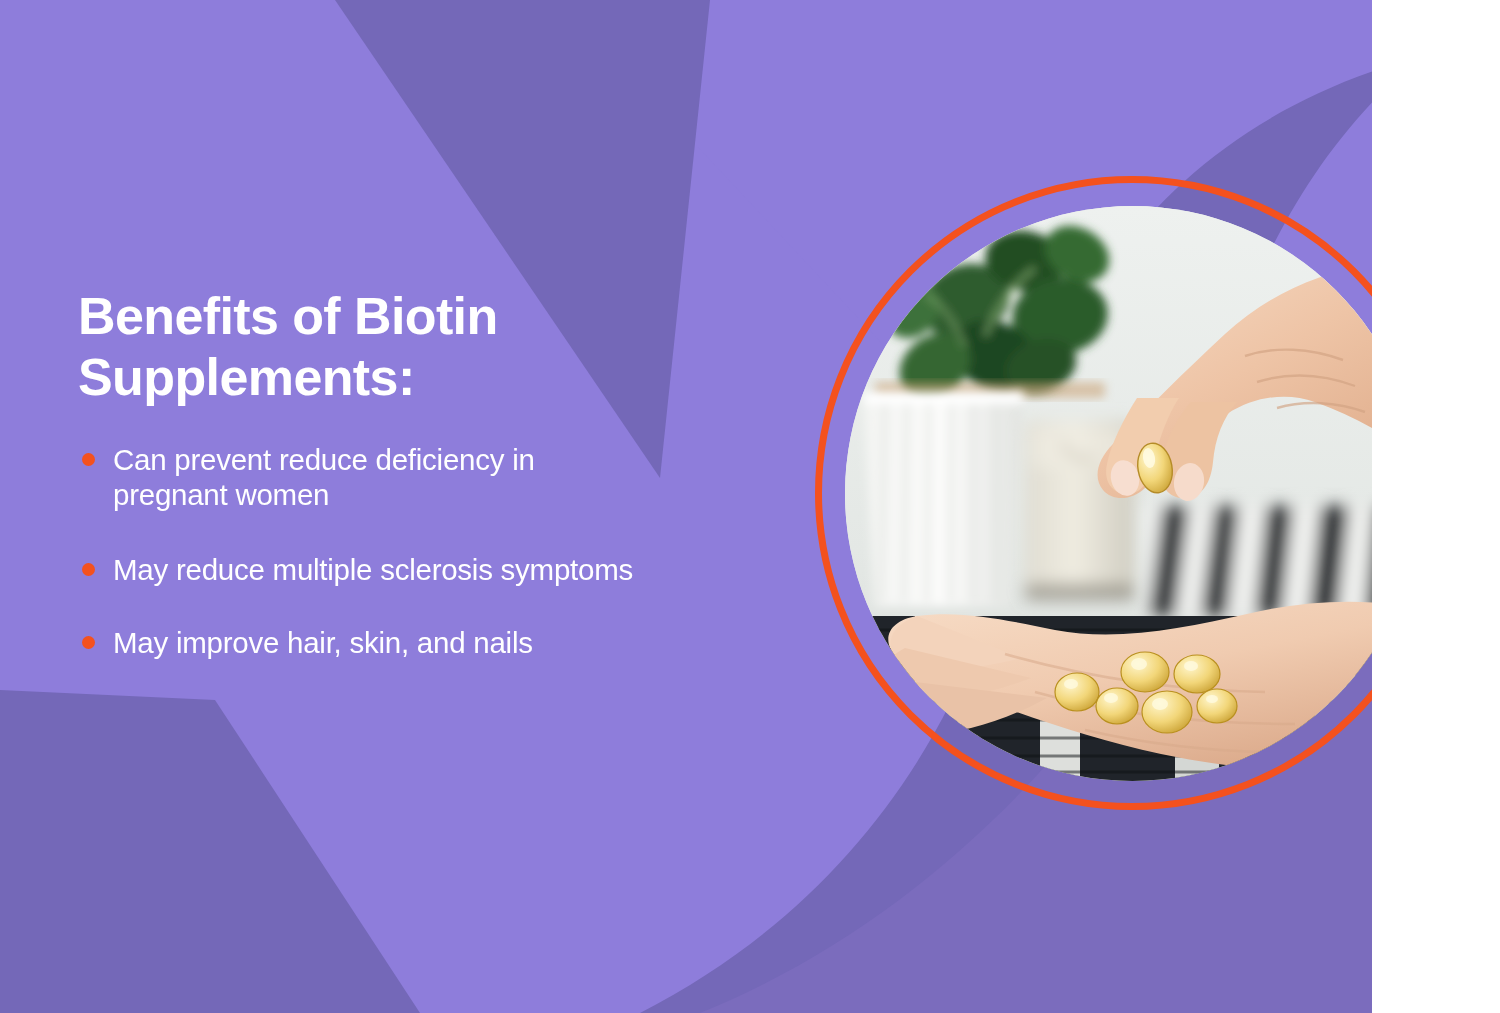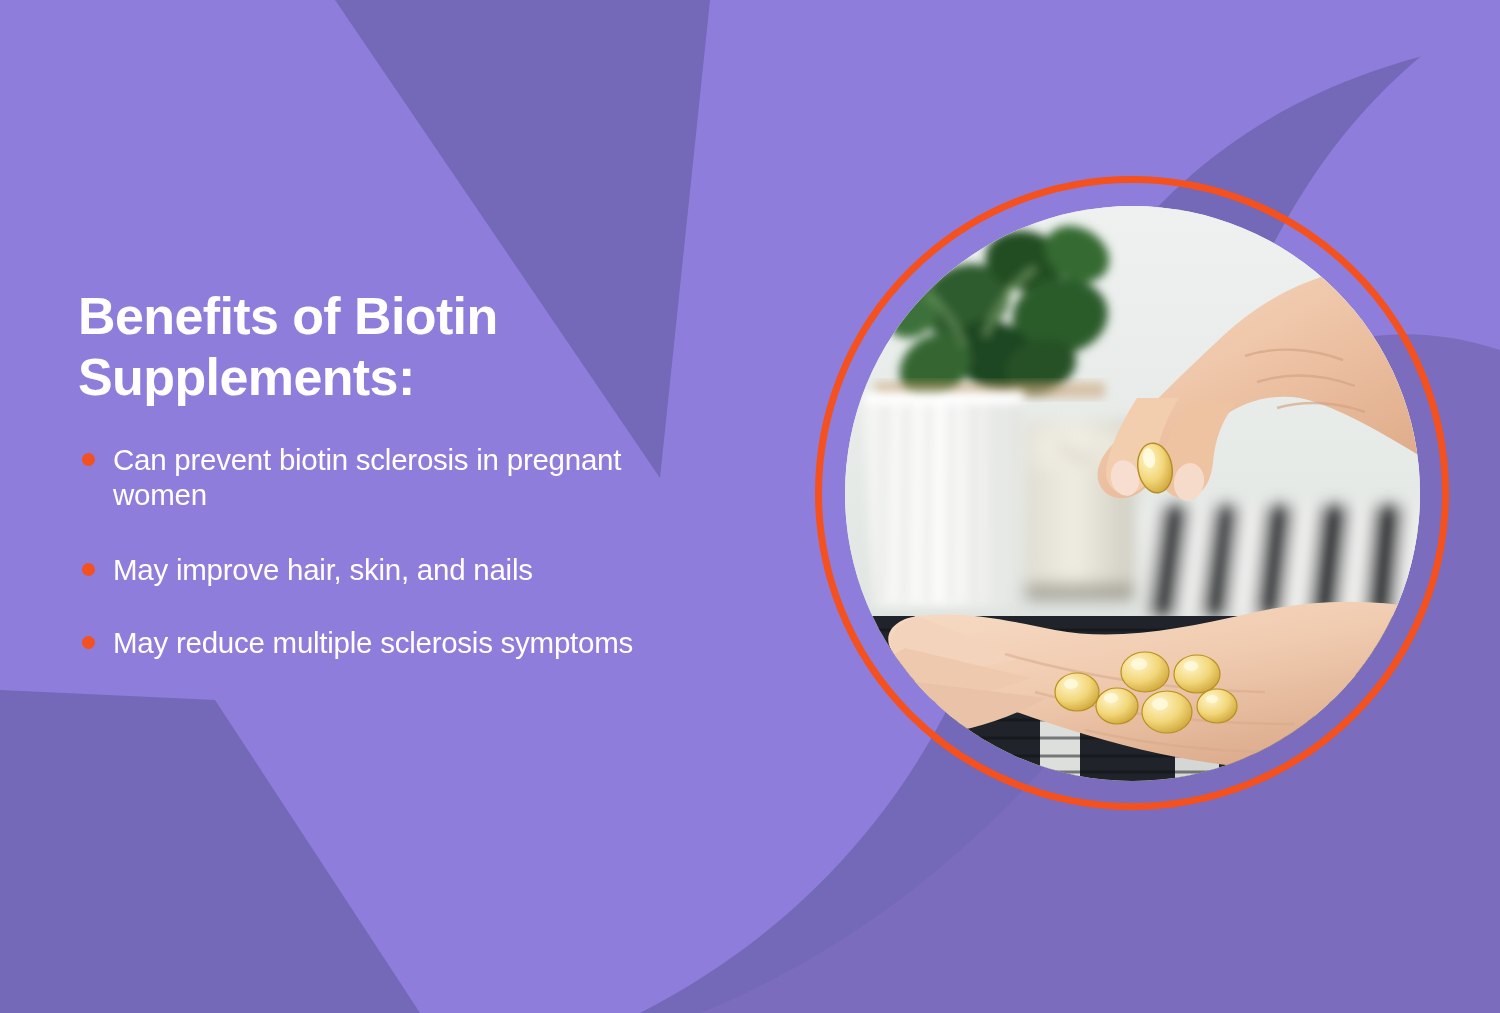--- a/index.html
+++ b/index.html
@@ -2,21 +2,21 @@
 <html><head>
 <meta charset="utf-8">
 <style>
   html, body {
     margin: 0;
     padding: 0;
     background: #ffffff;
   }
   #slide {
     position: relative;
-    width: 1500px;
+    width: 1372px;
     height: 1013px;
     overflow: hidden;
     background: #14532d;
     font-family: "Liberation Sans", sans-serif;
   }
 
   
   #bg-layer {
     position: absolute;
     inset: 0;
@@ -129,29 +129,29 @@
     <path fill="#8e7ddb" d="M1500,0 L1500,350 C1360,305 1250,360 1190,470 C1240,300 1300,120 1500,0 Z"></path>
   </svg>
 
   <div id="text-col">
 
     <h1 id="page-title">Benefits of Biotin Supplements:</h1>
 
     <ul id="benefit-list">
       <li class="wrap">
         <span class="bullet-dot"></span>
-        <span class="bullet-text">Can prevent biotin sclerosis in pregnant women</span>
+        <span class="bullet-text">Can prevent reduce deficiency in pregnant women</span>
+      </li>
+      <li>
+        <span class="bullet-dot"></span>
+        <span class="bullet-text">May reduce multiple sclerosis symptoms</span>
       </li>
       <li>
         <span class="bullet-dot"></span>
         <span class="bullet-text">May improve hair, skin, and nails</span>
-      </li>
-      <li>
-        <span class="bullet-dot"></span>
-        <span class="bullet-text">May reduce multiple sclerosis symptoms</span>
       </li>
     </ul>
   </div>
 
   <div id="photo-circle">
     <svg id="photo-svg" viewBox="0 0 575 575" aria-label="Hand holding a golden biotin softgel capsule above an open palm containing several capsules, with a potted green plant, white ribbed pot, candle and black-and-white striped rug in the background">
       <defs>
         <linearGradient id="wallGrad" x1="0" y1="0" x2="0" y2="1">
           <stop offset="0%" stop-color="#eef1ef"></stop>
           <stop offset="60%" stop-color="#e4e8e5"></stop>

